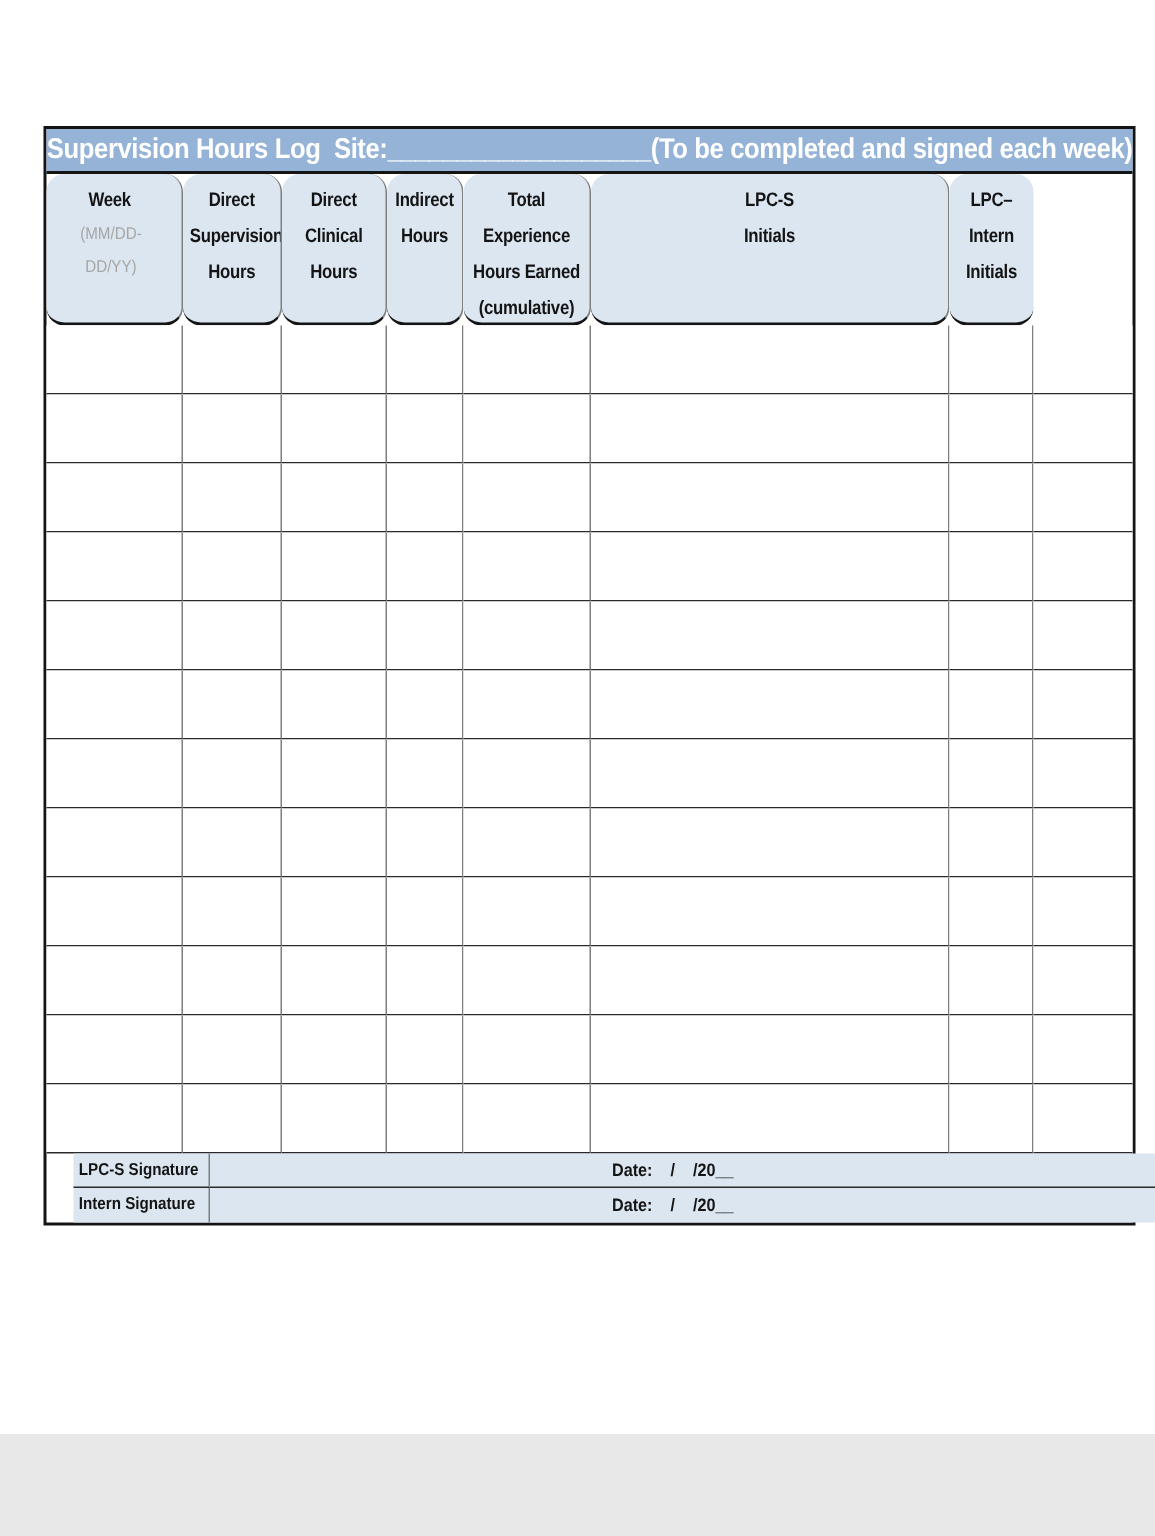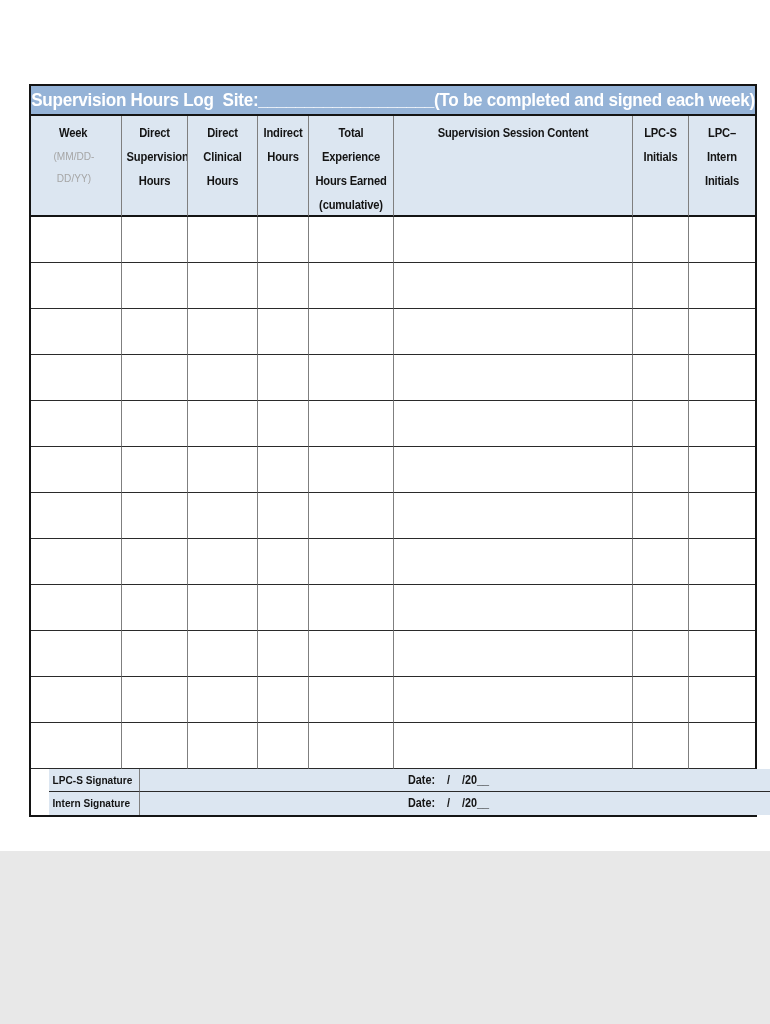--- a/index.html
+++ b/index.html
@@ -1,18 +1,18 @@
 <!DOCTYPE html>
 <html style="--title-bg: #95b3d7; --title-fg: #ffffff; --hdr-bg: #dce6f1; --navy: #1f4a73; --sub-fg: #a6a6a6;"><head>
 <meta charset="utf-8">
 <style>
   html,body{margin:0;padding:0;background:#e8e8e8;}
   .page{
     position:relative;
-    width:770px;height:851px;
+    width:770px;height:956px;
     background:#ffffff;
     font-family:"Liberation Sans", sans-serif;
     overflow:hidden;
   }
   .tbl{
     position:absolute;left:29px;top:84px;
     width:724px;
     border:2px solid #141414;
     box-sizing:content-box;
   }
@@ -44,20 +44,21 @@
   }
 
   
   .r-header .cell{
     height:101px;
     background:var(--hdr-bg,#dce6f1);
     border-bottom:2px solid #141414;
     padding-top:5px;
     font-weight:700;font-size:13px;color:#141414;
     text-align:center;
+    border-radius:12px;
   }
   .hdr-text{
     display:block;white-space:pre-line;line-height:24px;
     transform:scaleX(0.86);transform-origin:50% 0;
     letter-spacing:-0.2px;
   }
   .hdr-week{text-align:left;padding-left:6px;}
   .hdr-week .hdr-text{transform-origin:0 0;}
   .week-sub{
     display:block;font-weight:400;font-size:11.5px;
@@ -126,23 +127,20 @@
         <span class="hdr-text">Indirect
 Hours</span>
       </div>
       <div class="cell">
         <span class="hdr-text">Total
 Experience
 Hours Earned
 (cumulative)</span>
       </div>
       <div class="cell">
-        <span class="hdr-text">Supervision Session Content</span>
-      </div>
-      <div class="cell">
         <span class="hdr-text">LPC-S
 Initials</span>
       </div>
       <div class="cell last">
         <span class="hdr-text">LPC–Intern
 Initials</span>
       </div>
     </div>
 
     <div>

